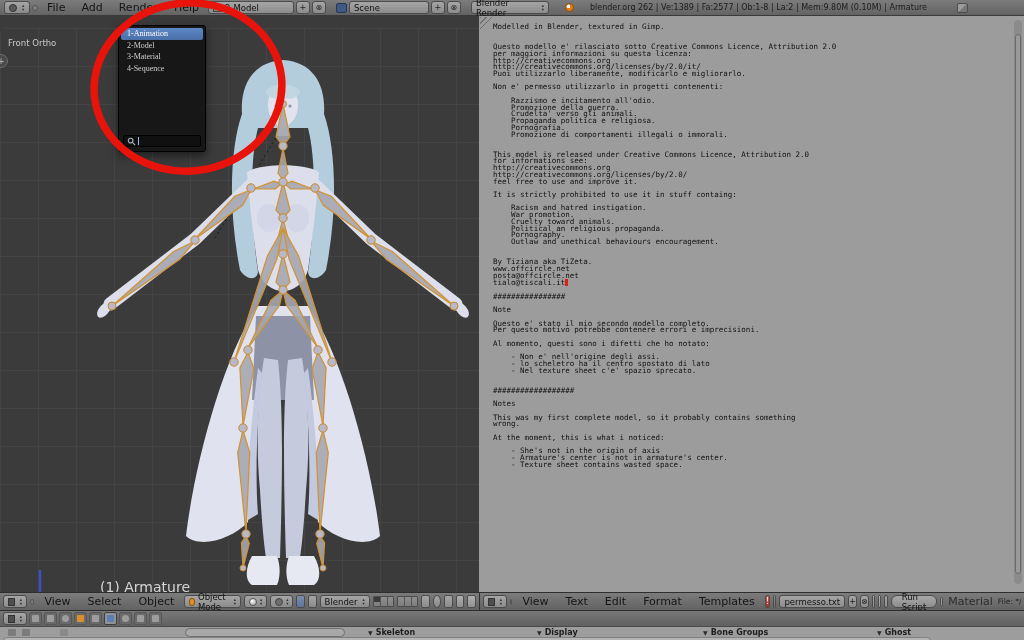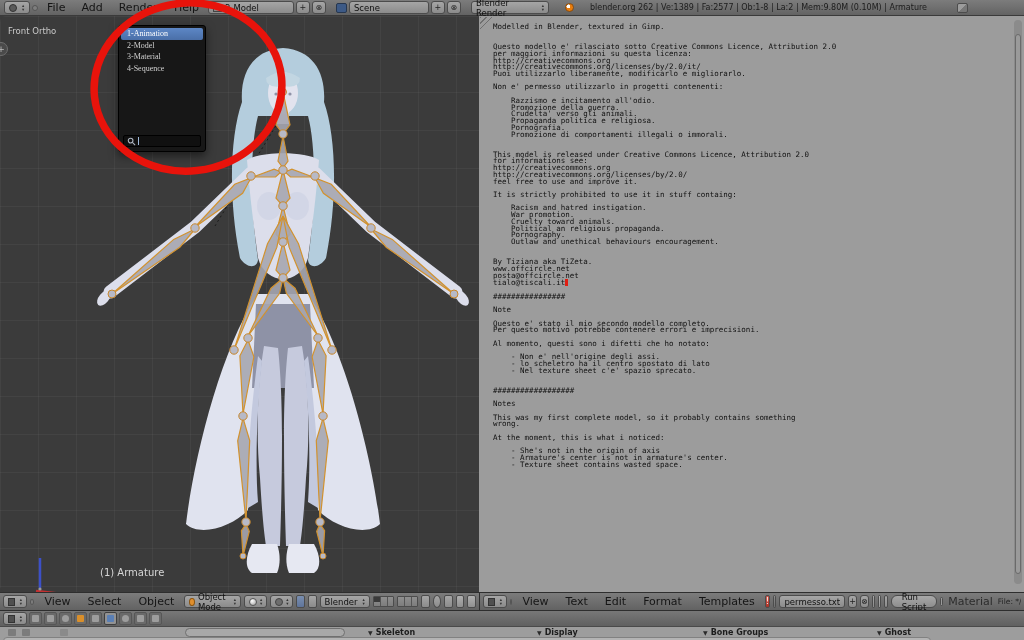--- a/index.html
+++ b/index.html
@@ -19,26 +19,26 @@
   .icon-dot { width:8px; height:8px; border-radius:50%; }
 
   
   #infobar { position:absolute; left:0; top:0; width:1024px; height:16px; display:flex; align-items:center; gap:2px; padding:0 4px; z-index:5; }
   #infobar .spacer { width:6px; }
   #status { font-size:8px; color:#1c1c1c; margin-left:10px; white-space:nowrap; }
   .blender-logo { width:9px; height:9px; border-radius:50%; background:radial-gradient(circle at 35% 35%, #fff 0 2px, #e87d0d 2px); border:1px solid #8a4d10; margin:0 4px 0 14px; }
   .winsplit { width:11px; height:10px; border:1px solid #4c4c4c; border-radius:2px; background:linear-gradient(135deg,#9c9c9c 48%,#777 52%); margin-left:28px; }
 
   
-  #viewport { position:absolute; left:0; top:16px; width:572px; height:576px; background:#3b3b3b;
+  #viewport { position:absolute; left:0; top:28px; width:572px; height:576px; background:#3b3b3b;
       background-image:linear-gradient(rgba(255,255,255,.04) 1px, transparent 1px),
                        linear-gradient(90deg, rgba(255,255,255,.04) 1px, transparent 1px);
       background-size:38px 38px; border-right:1px solid #202020; overflow:hidden;border-radius:6px; }
   #vp-view-label { position:absolute; left:8px; top:10px; font-size:8.5px; color:#c9c9c9; }
-  #vp-object-label { position:absolute; left:100px; top:551px; font-size:10px; color:#d6d6d6; }
+  #vp-object-label { position:absolute; left:100px; top:551px; font-size:14px; color:#d6d6d6; }
   #vp-plus-handle { position:absolute; left:-6px; top:26px; width:14px; height:14px; border-radius:50%;
       background:#4a4a4a; border:1px solid #6e6e6e; color:#bbb; font-size:9px; line-height:12px; text-align:center; }
   #axis-gizmo { position:absolute; left:26px; top:540px; }
 
   #texteditor { position:absolute; left:479px; top:16px; width:545px; height:576px; background:#9c9c9c; overflow:hidden; }
   #texteditor pre { position:absolute; left:14px; top:8px; font-family:"DejaVu Sans Mono", monospace;
       font-size:7.5px; line-height:6.72px; color:#101010; white-space:pre; }
   #text-cursor { display:inline-block; width:2.5px; height:7px; background:#e01e12; vertical-align:-1px; }
   #corner-grip { position:absolute; left:1px; top:1px; width:13px; height:13px;
       background:repeating-linear-gradient(135deg, #6f6f6f 0 1px, transparent 1px 4px);

